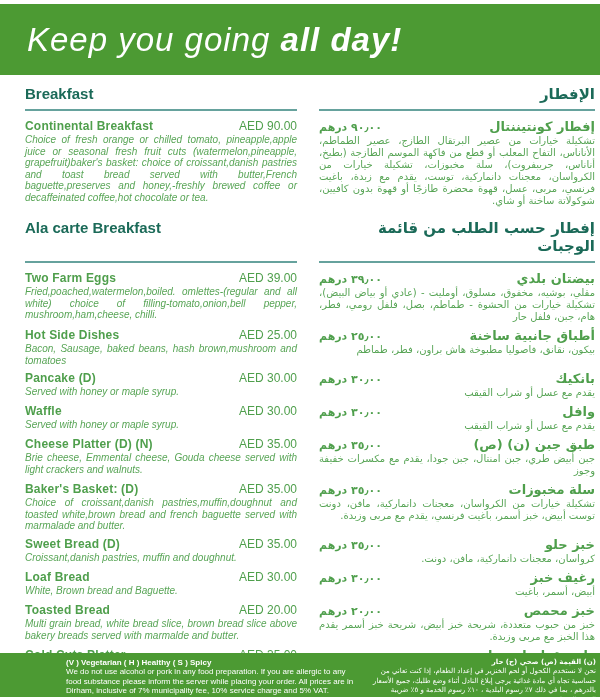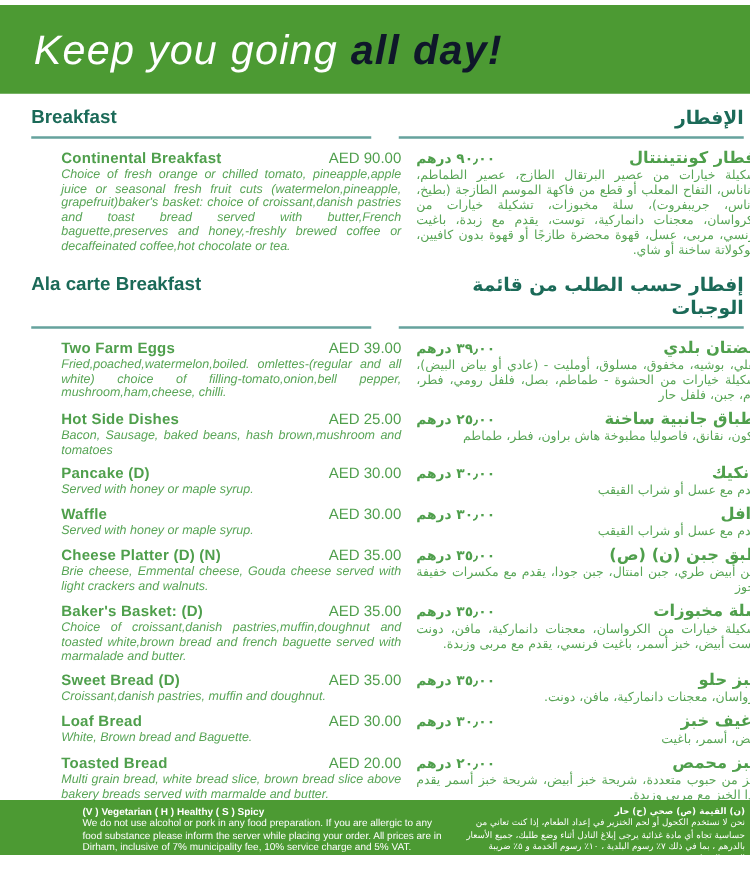--- a/index.html
+++ b/index.html
@@ -7,51 +7,51 @@
   .page {
     position:relative; width:600px; height:700px; background:#ffffff;
     margin:0 auto; overflow:hidden;
   }
   
   .band {
     position:absolute; top:4px; left:0; right:0; height:71px;
     background:#4c9a33; display:flex; align-items:center; padding-left:27px;
   }
   .band-title { font-style:italic; font-size:33px; letter-spacing:1px; color:#ffffff; font-weight:500; }
-  .band-title .accent { color:#0f172a; font-weight:bold; }
+  .band-title .accent { color:#ffffff; font-weight:bold; }
   
   .menu {
     position:absolute; top:80px; left:0; right:0; bottom:47px;
     padding:5px 5px 0 25px; overflow:hidden;
   }
   .sec-head-row, .item-row { display:flex; justify-content:space-between; gap:12px; }
   .col-en { width:272px; flex:0 0 272px; }
   .col-ar { width:276px; flex:0 0 276px; direction:rtl; text-align:right;
             font-family:"DejaVu Sans", sans-serif; }
   h2.sec-head {
     font-size:15px; font-weight:bold; color:#1b6a58;
     border-bottom:2px solid #66a29d; padding-bottom:6px;
   }
   .section { margin-bottom:4px; }
   .section + .section { margin-top:12px; }
   .section-items { margin-top:8px; }
-  .item-row { margin-bottom:5px;margin-left:24px; }
+  .item-row { margin-bottom:5px; }
   .item-head { display:flex; justify-content:space-between; align-items:baseline; }
   .item-name-en { font-size:12px; font-weight:bold; color:#4f9f4c; letter-spacing:.2px; }
   .item-price-en { font-size:12px; font-weight:normal; color:#4f9f4c; }
   .item-desc-en {
     font-size:10px; line-height:1.16; font-style:italic; color:#58a556;
     text-align:justify; margin-top:1px;
   }
   .item-name-ar { font-size:13px; font-weight:bold; color:#4f9f4c; }
   .item-price-ar { font-size:11px; font-weight:bold; color:#4f9f4c; white-space:nowrap; }
   .item-desc-ar { font-size:10px; line-height:1.2; color:#58a556; text-align:justify; margin-top:1px; }
   
   .footer {
-    position:absolute; left:0; right:0; bottom:16px; height:44px;
+    position:absolute; left:0; right:0; bottom:3px; height:44px;
     background:#4c9a33; color:#ffffff; display:flex; gap:18px;
     padding:5px 4px 4px 66px;
   }
   .footer-en { width:288px; flex:0 0 288px; font-size:8px; line-height:1.18; }
   .footer-ar { flex:1; direction:rtl; text-align:right; font-size:7px; line-height:1.35;
                font-family:"DejaVu Sans", sans-serif; }
   .legend { font-weight:bold; }
 </style>
 </head>
 <body>

